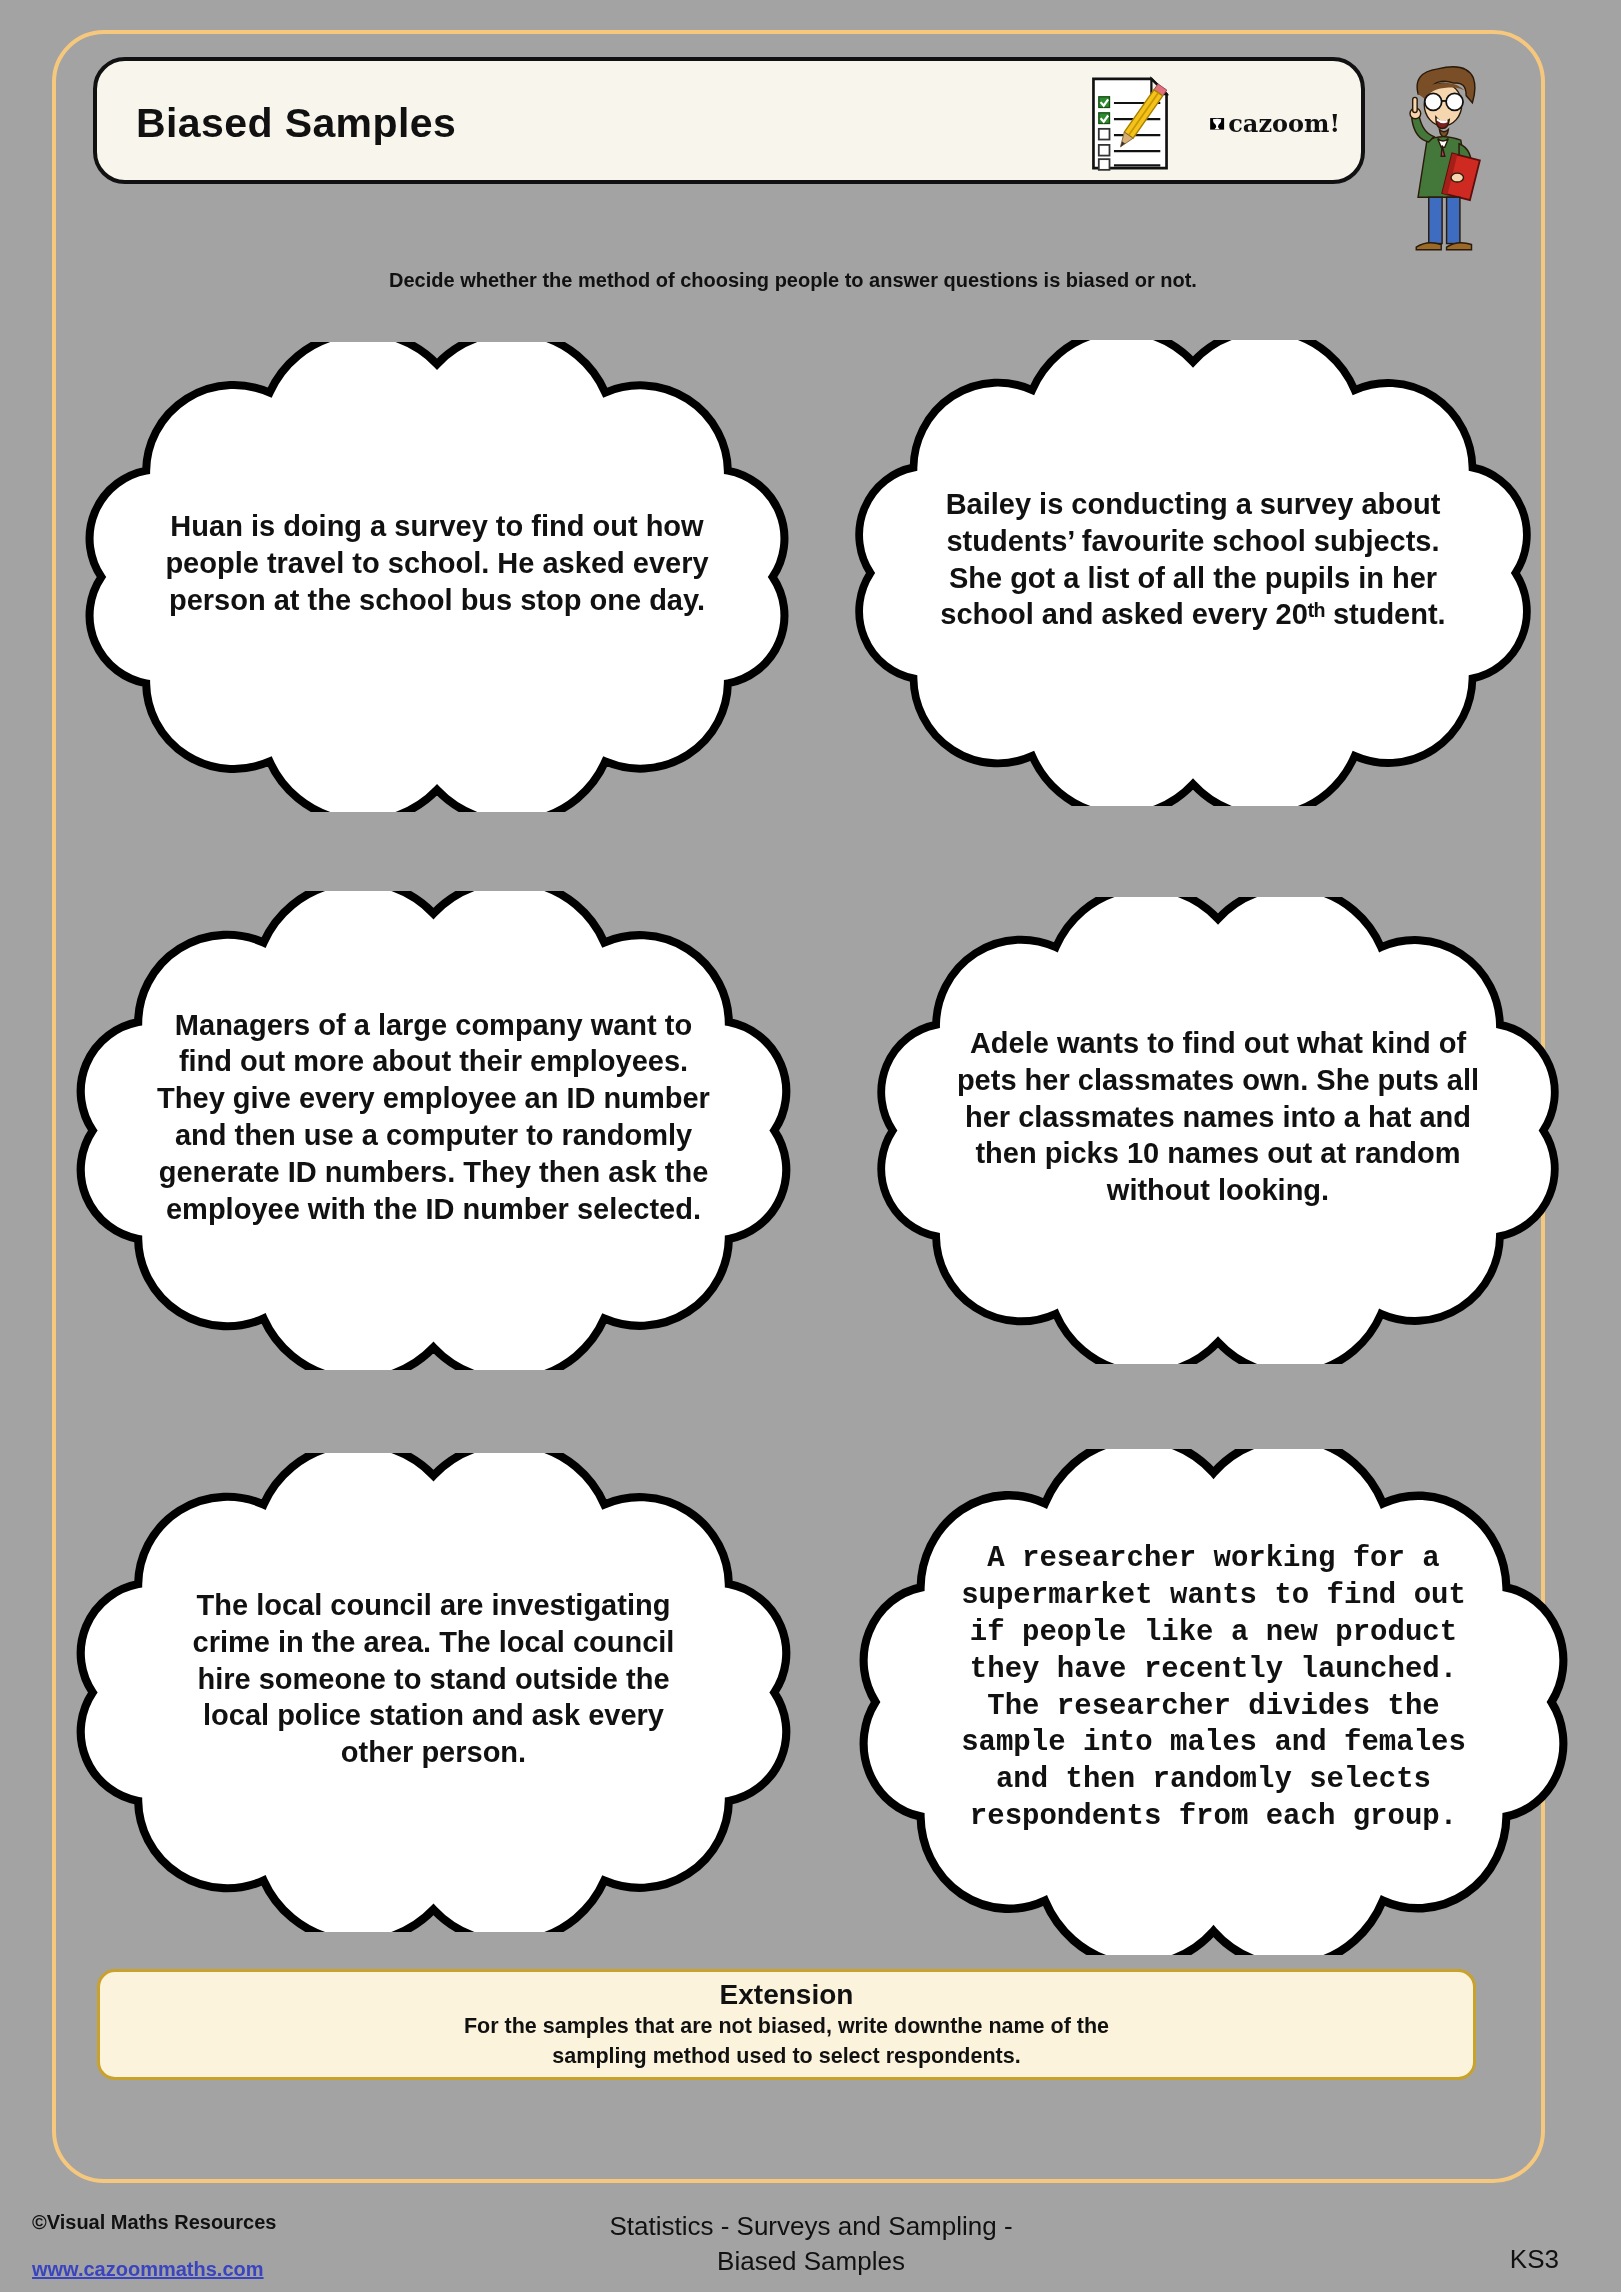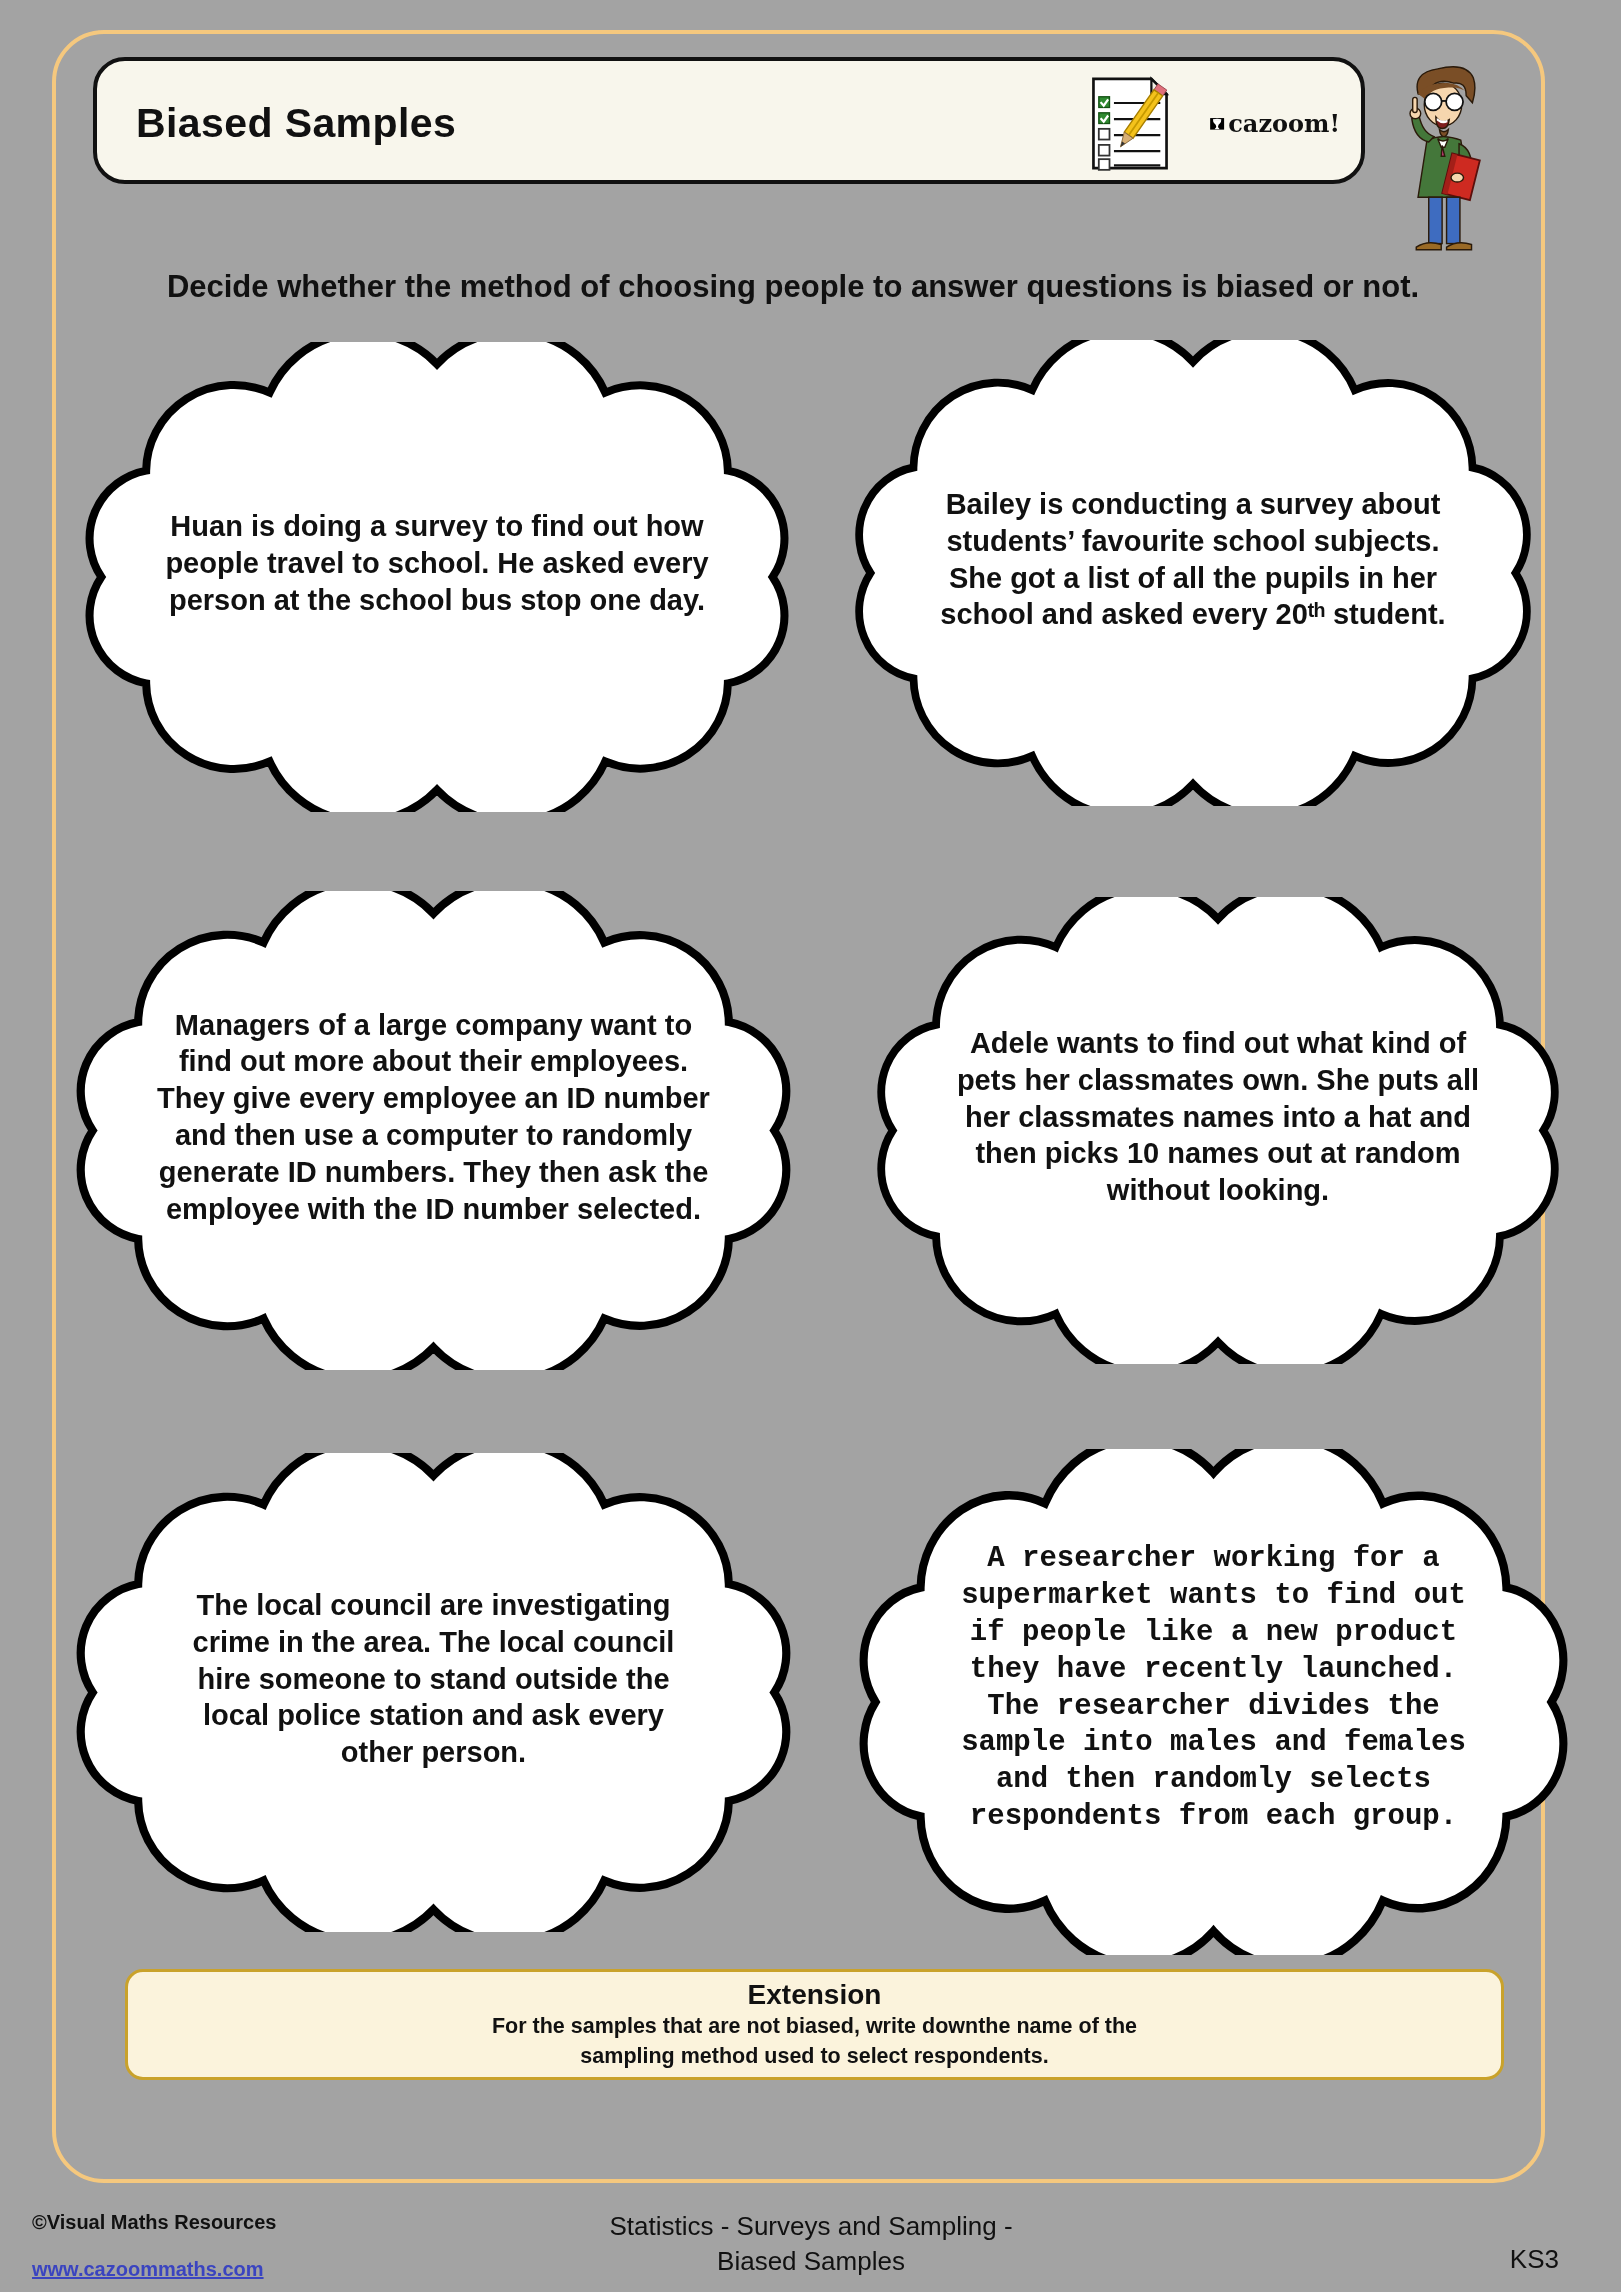--- a/index.html
+++ b/index.html
@@ -13,32 +13,32 @@
         background:#F8F6EC;border:4.5px solid #111;border-radius:32px;box-sizing:border-box;}
   .page-title{position:absolute;left:39px;top:39px;font-size:41px;font-weight:bold;letter-spacing:0.4px;}
   .checklist-wrap{position:absolute;left:992px;top:14.3px;width:82px;height:97px;}
   .logo-wrap{position:absolute;left:1109px;top:12.5px;width:134px;height:100px;
         display:flex;flex-direction:row;align-items:center;}
   .logo-text{font-family:"DejaVu Serif", serif;font-weight:bold;font-size:24px;line-height:1;margin-top:0.9px;}
 
   .teacher-wrap{position:absolute;left:1402px;top:63px;width:82px;height:190px;}
 
   .instruction{position:absolute;left:0;right:36px;top:269px;text-align:center;
-        font-size:31px;font-weight:bold;}
+        font-size:20px;font-weight:bold;}
 
   .cloud{position:absolute;}
   .cloud svg{position:absolute;left:0;top:0;width:100%;height:100%;}
   .cloud-text{position:absolute;left:0;right:0;top:0;bottom:27px;margin:auto;
         display:flex;align-items:center;justify-content:center;text-align:center;
         font-size:29px;font-weight:bold;line-height:1.27;}
   .cloud-text > div{margin:0 auto;}
 
   .extension{position:absolute;left:97px;top:1969px;width:1379px;height:111px;
         background:#FBF3DC;border:3.6px solid #C9A22B;border-radius:18px;box-sizing:border-box;
-        text-align:center;padding-top:7.2px;margin-left:28px;}
+        text-align:center;padding-top:7.2px;}
   .extension-title{font-size:28px;font-weight:bold;line-height:1.15;}
   .extension-body{font-size:21.5px;font-weight:bold;line-height:1.4;white-space:pre-line;}
 
   .footer-left{position:absolute;left:32px;top:2209px;font-size:20px;line-height:1.35;font-weight:bold;}
   .footer-link{color:#3A44C0;text-decoration:underline;display:inline-block;margin-top:20px;}
   .footer-center{position:absolute;left:0;right:0;top:2209px;text-align:center;
         font-size:26px;line-height:1.35;}
   .footer-right{position:absolute;right:63px;top:2244px;font-size:26px;}
 </style>
 </head>

